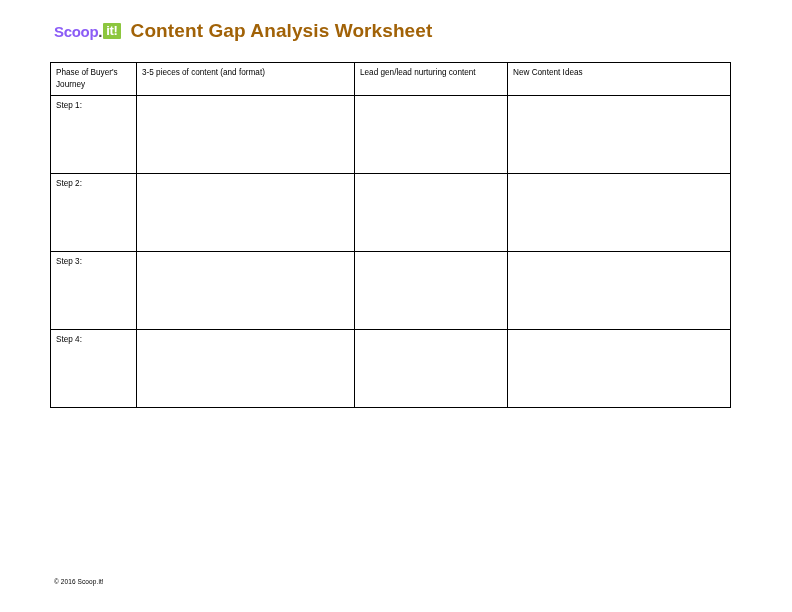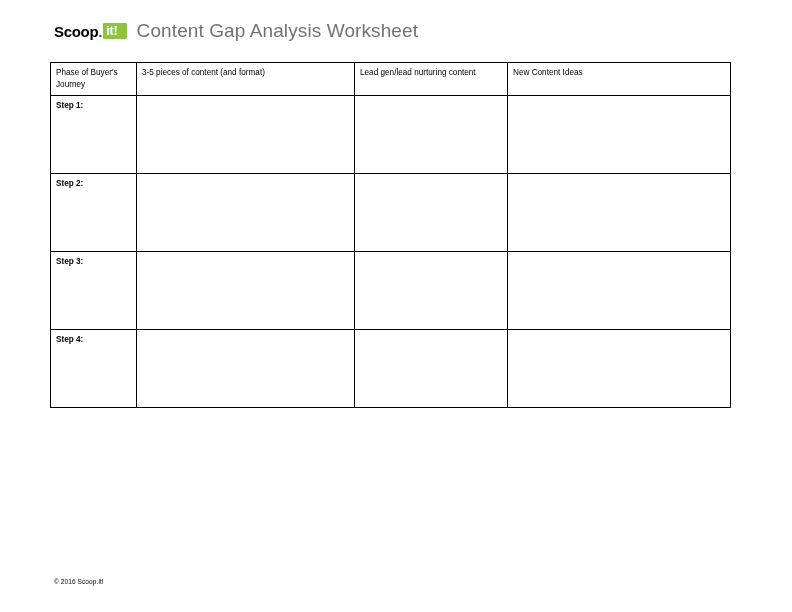--- a/index.html
+++ b/index.html
@@ -34,40 +34,40 @@
     display: inline-flex;
     align-items: center;
     font-family: "Liberation Sans", sans-serif;
     font-weight: bold;
     font-size: 15px;
     letter-spacing: -0.3px;
     color: #3b3b3b;
     line-height: 1;
   }
   .logo .logo-word {
-    color: #000000;
+    color: #8b5cf6;
   }
   .logo .logo-dot {
     color: #4d4d4d;
   }
   .logo .logo-badge {
     display: inline-block;
     background: #8cc63e;
     color: #ffffff;
     font-size: 13px;
     font-weight: bold;
-    padding: 1px 9px 2px 3px;
+    padding: 1px 3px 2px 3px;
     margin-left: 1px;
     line-height: 1;
     border-radius: 1px;
   }
   .doc-title {
     font-size: 19px;
-    font-weight: normal;
-    color: #737373;
+    font-weight: bold;
+    color: #a16207;
     letter-spacing: 0.1px;
     white-space: nowrap;
   }
 
   
   .worksheet {
     position: absolute;
     left: 50px;
     top: 62px;
     width: 680px;
@@ -86,21 +86,20 @@
   .worksheet .col-phase { width: 86px; }
   .worksheet .col-pieces { width: 218px; }
   .worksheet .col-leadgen { width: 153px; }
   .worksheet .col-ideas  { width: 223px; }
 
   .worksheet tr.header-row td {
     height: 22px;
   }
   .worksheet tr.step-row td {
     height: 69px;
-    font-weight: bold;
   }
   .worksheet tr.step-row.short td {
     height: 68px;
   }
 
   .cell-text {
     display: block;
     white-space: pre-line;
   }
 

